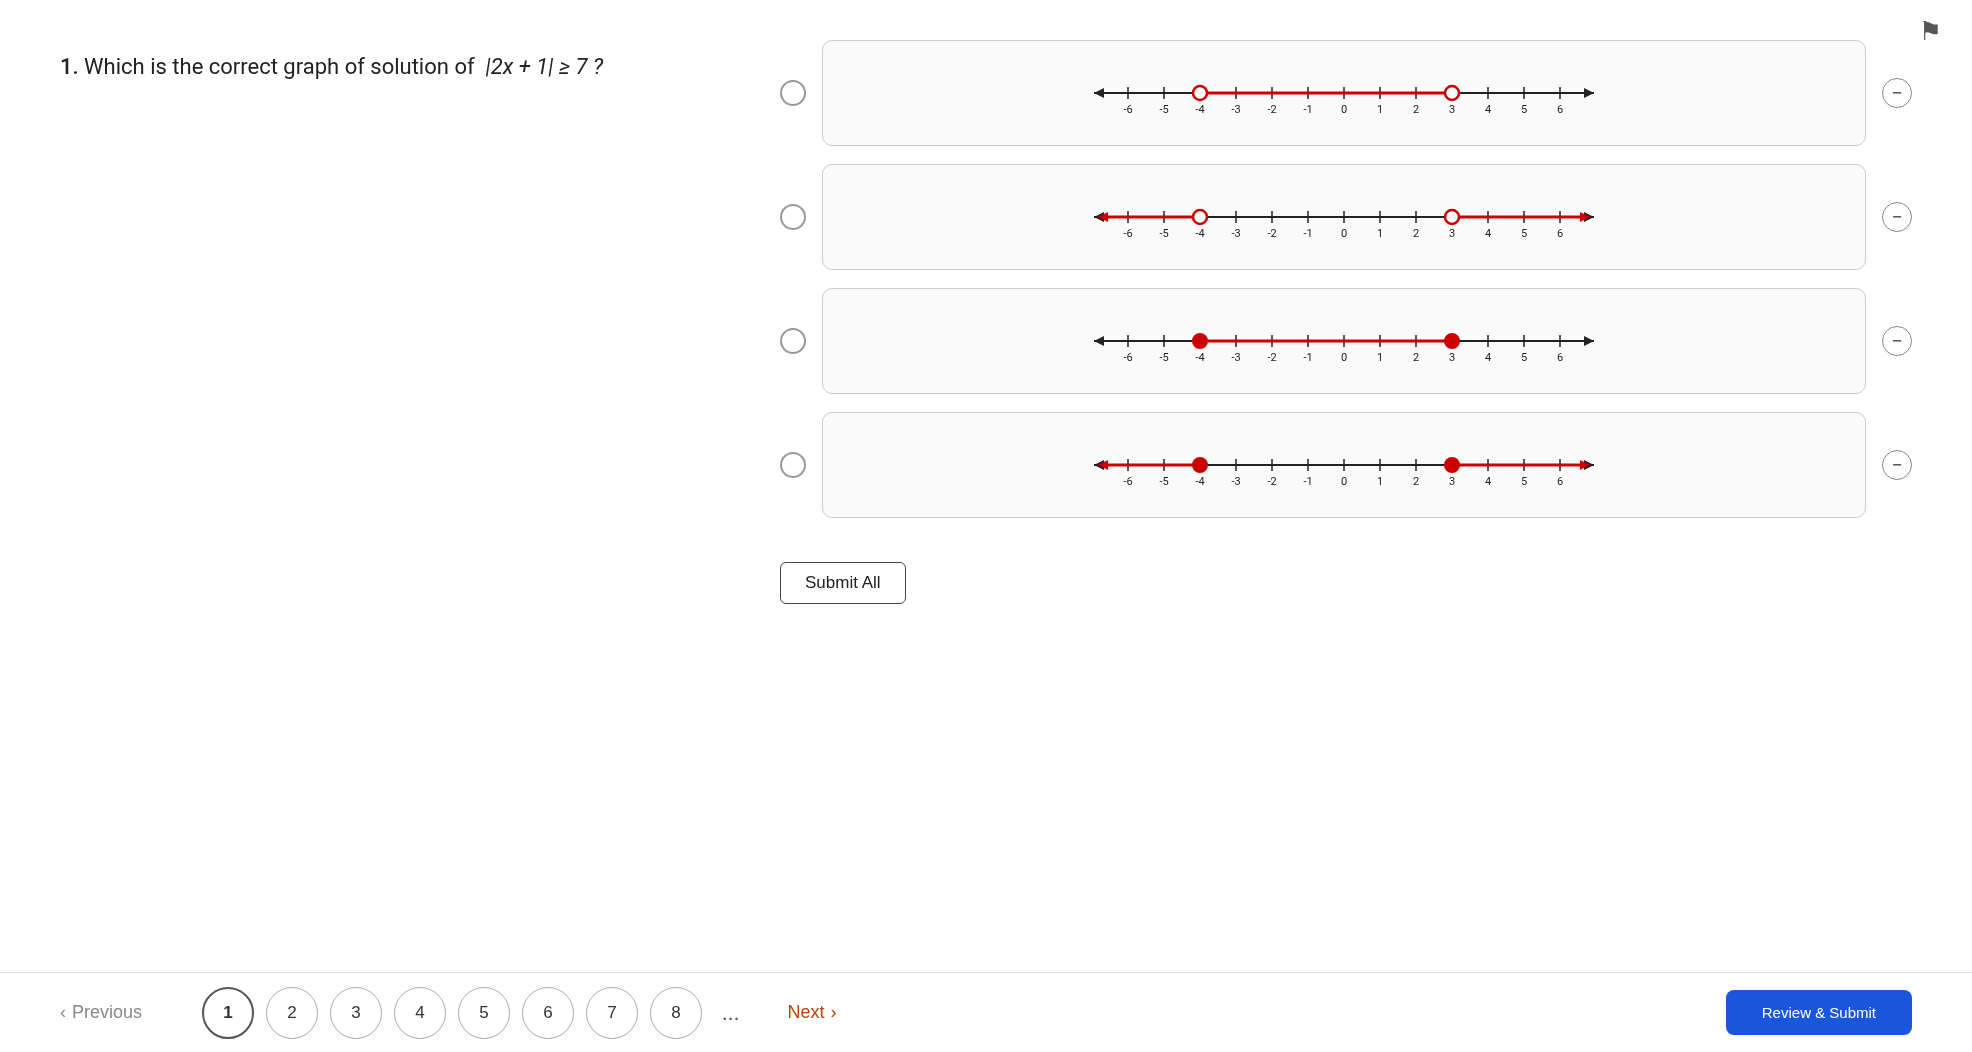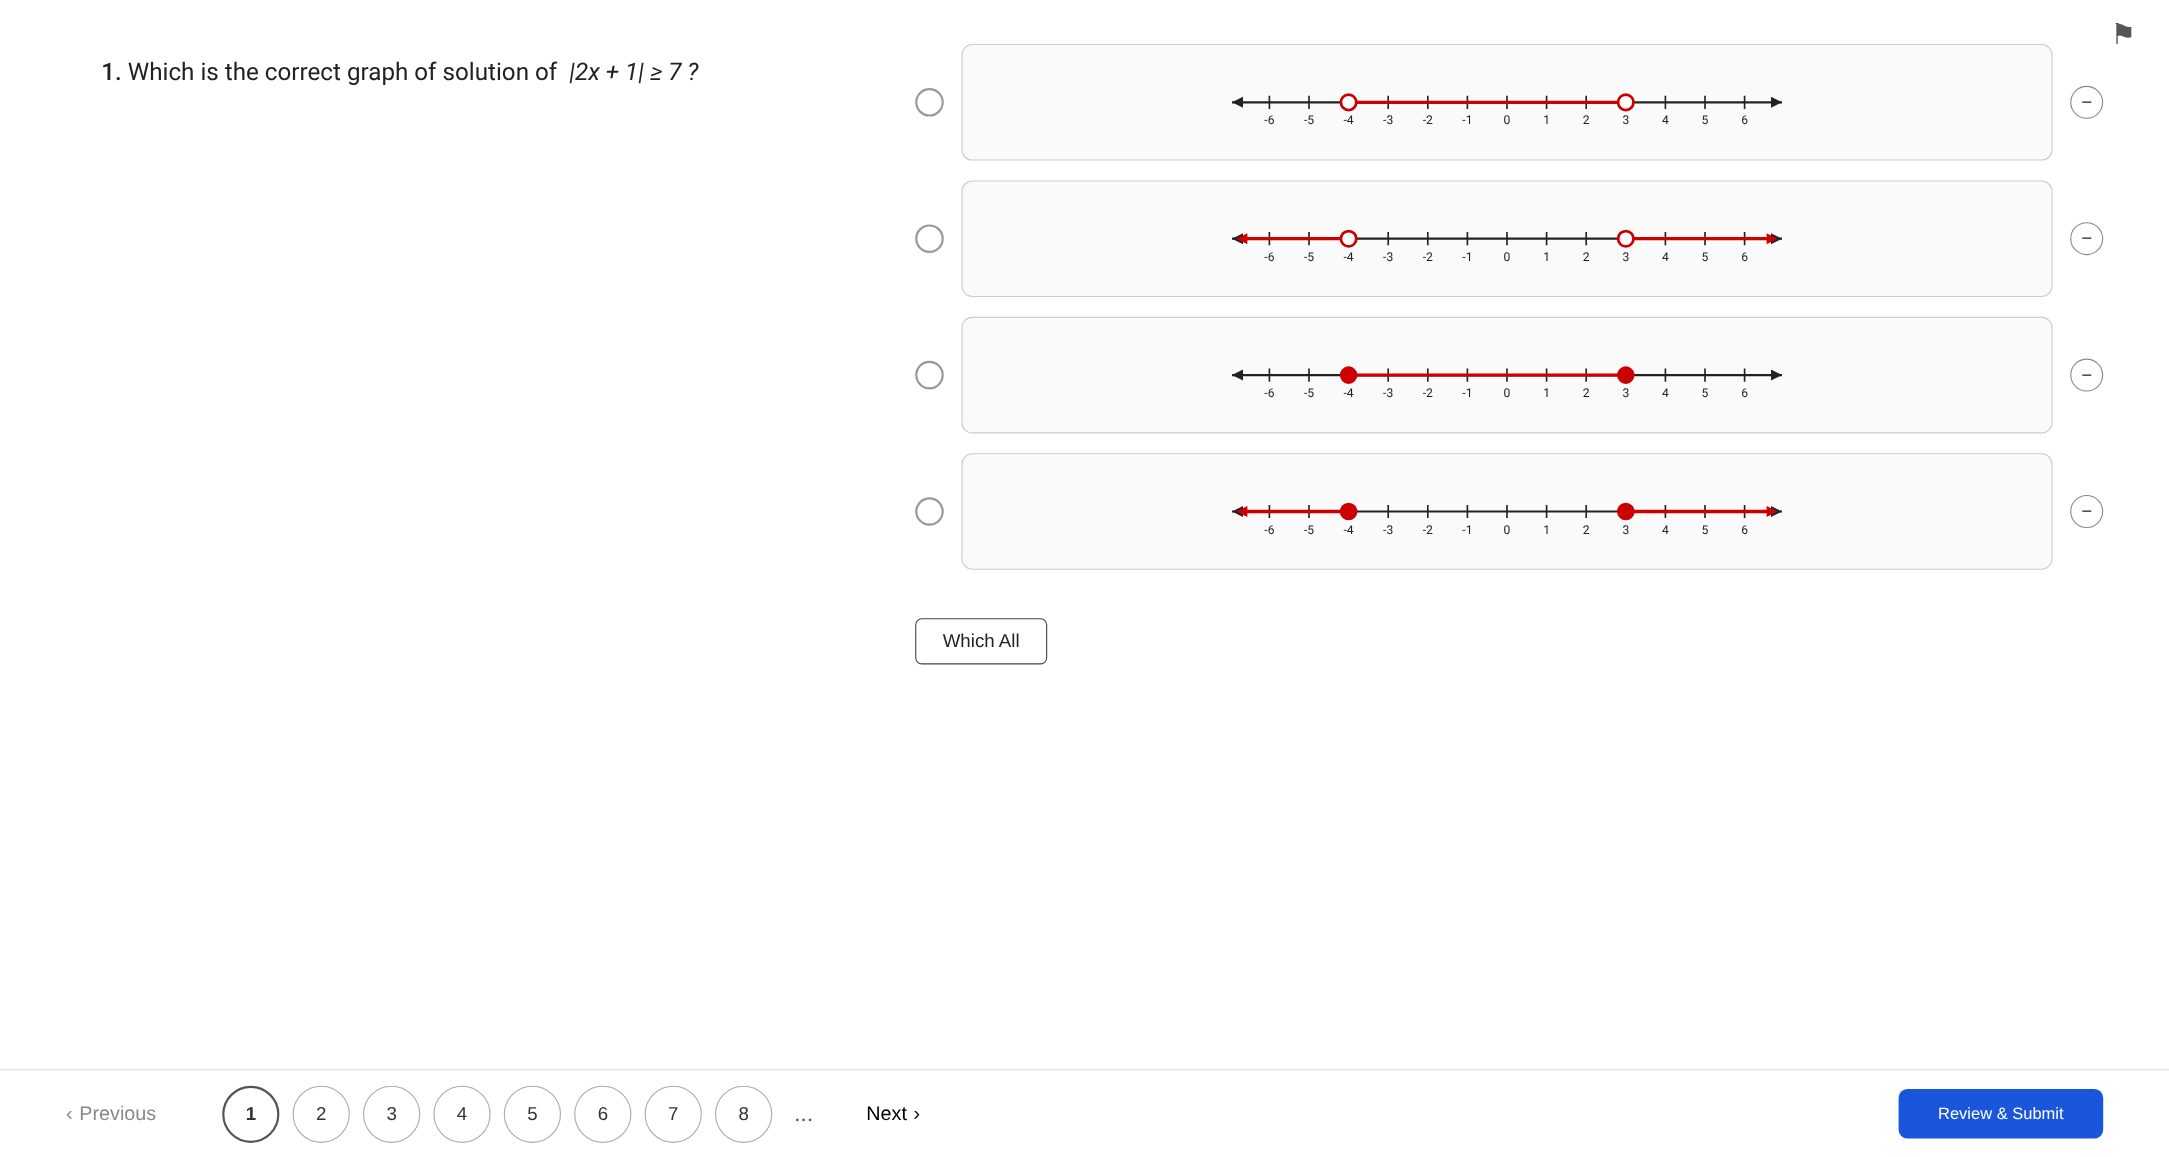--- a/index.html
+++ b/index.html
@@ -13,22 +13,21 @@
       overflow-x: hidden;
     }
 
     .main-content {
       padding: 40px 60px 120px 60px;
     }
 
     .question-area {
       display: flex;
       align-items: flex-start;
-      gap: 40px;
-      margin-left: 32px;
+      gap: 20px;
     }
 
     .question-text {
       font-size: 22px;
       min-width: 700px;
       padding-top: 10px;
       line-height: 1.5;
     }
 
     .question-number {
@@ -177,21 +176,21 @@
     .dots {
       font-size: 22px;
       color: #555;
       margin: 0 8px;
     }
 
     .nav-next {
       background: none;
       border: none;
       font-size: 18px;
-      color: #000000;
+      color: #c2410c;
       cursor: pointer;
       display: flex;
       align-items: center;
       gap: 6px;
       margin-left: 20px;
       font-weight: 500;
     }
 
     .review-submit-btn {
       margin-left: auto;
@@ -410,21 +409,21 @@
             <polygon points="506,30 496,25 496,35" fill="#cc0000"></polygon>
 
             <circle cx="116" cy="30" r="7" fill="#cc0000" stroke="#cc0000" stroke-width="2"></circle>
             <circle cx="368" cy="30" r="7" fill="#cc0000" stroke="#cc0000" stroke-width="2"></circle>
           </svg>
         </div>
         <div class="minus-btn">−</div>
       </div>
 
       <div style="margin-top: 16px;">
-        <button class="clear-all-btn">Which All</button>
+        <button class="clear-all-btn">Submit All</button>
       </div>
 
     </div>
   </div>
 </div>
 
 <div class="bottom-nav">
   <button class="nav-prev">
     <span>‹</span>
     <span>Previous</span>

